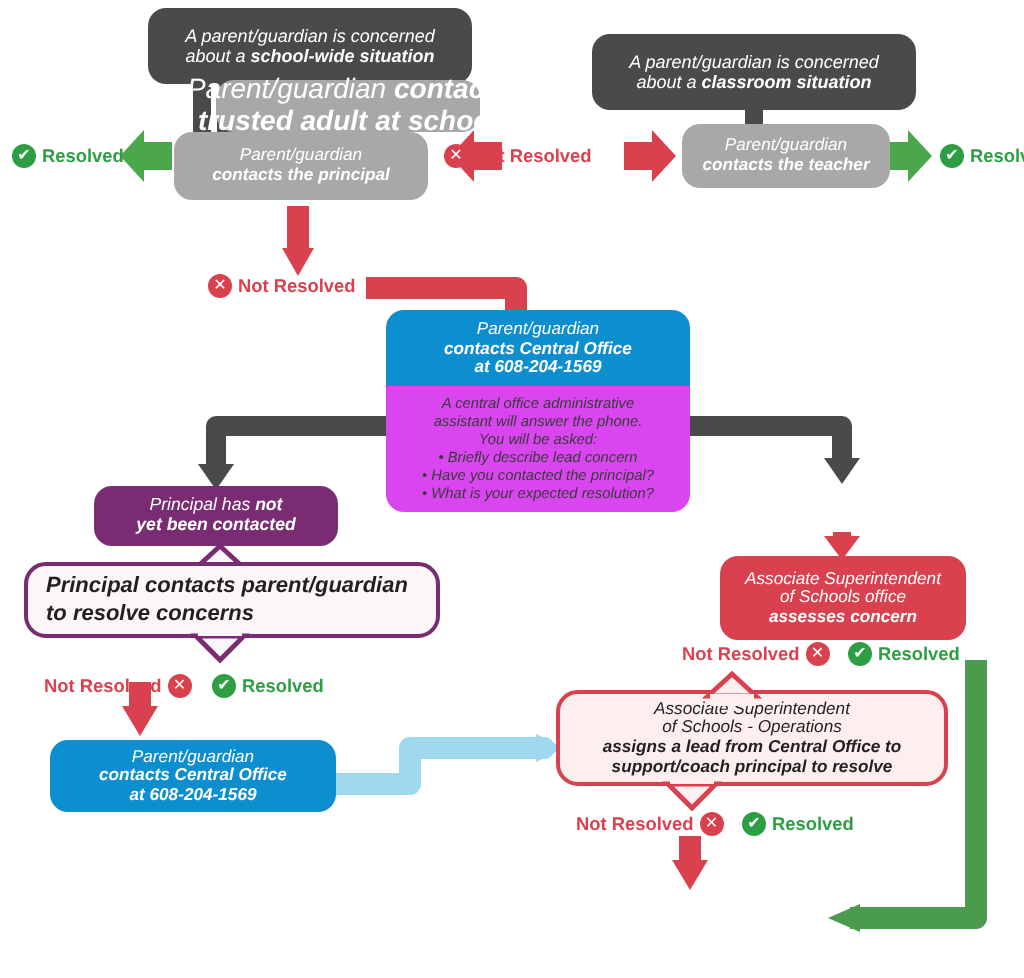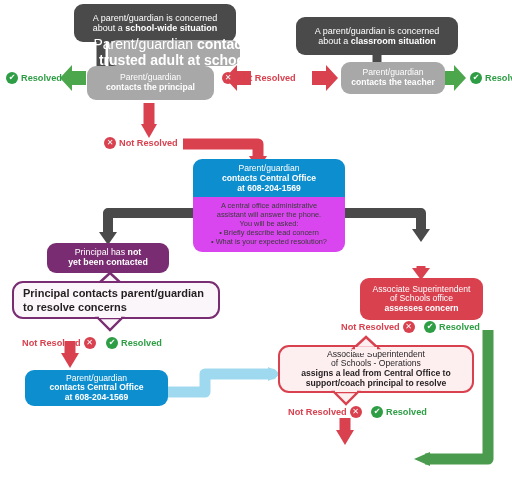--- a/index.html
+++ b/index.html
@@ -10,21 +10,21 @@
   }
   #stage{position:absolute;left:0;top:0;width:512px;height:489px;}
 
   
   .node{
     position:absolute;box-sizing:border-box;
     display:flex;flex-direction:column;align-items:center;justify-content:center;
     text-align:center;border-radius:9px;color:#ffffff;
     line-height:1.12;z-index:5;
   }
-  .node .ln{display:block;white-space:nowrap;}
+  .node .ln{display:block;white-space:nowrap;font-style:italic;}
   .node .b{font-weight:bold;}
 
   .dark{background:#4a4a4a;}
   .midgray{background:#a8a8a8;}
   .blue{background:#0d8ecf;}
   .bluehead{background:#0d8ecf;border-radius:9px 9px 0 0;width:100%;
             padding:5px 6px 4px;box-sizing:border-box;}
   .bluebody{background:#d946ef;color:#3a3a3a;border-radius:0 0 9px 9px;width:100%;
             padding:4px 6px 5px;box-sizing:border-box;font-size:7.4px;line-height:1.22;}
   .purple{background:#7a2c72;justify-content:center;}
@@ -167,20 +167,21 @@
     <div class="bluehead" style="font-size:8.6px;">
       <span class="ln">Parent/guardian</span>
       <span class="ln b">contacts Central Office</span>
       <span class="ln b">at 608-204-1569</span>
     </div>
     <div class="bluebody">
       <span class="ln">A central office administrative</span>
       <span class="ln">assistant will answer the phone.</span>
       <span class="ln">You will be asked:</span>
       <span class="ln">• Briefly describe lead concern</span>
+      <span class="ln">• Have you contacted the principal?</span>
       <span class="ln">• What is your expected resolution?</span>
     </div>
   </div>
 
   <div class="node purple" style="left:47px;top:243px;width:122px;height:30px;font-size:8.8px;">
     <span class="ln"><span>Principal has </span><span class="b">not</span></span>
     <span class="ln b">yet been contacted</span>
   </div>
 
   <svg class="conn" style="left:96px;top:272px;width:28px;height:12px;">

